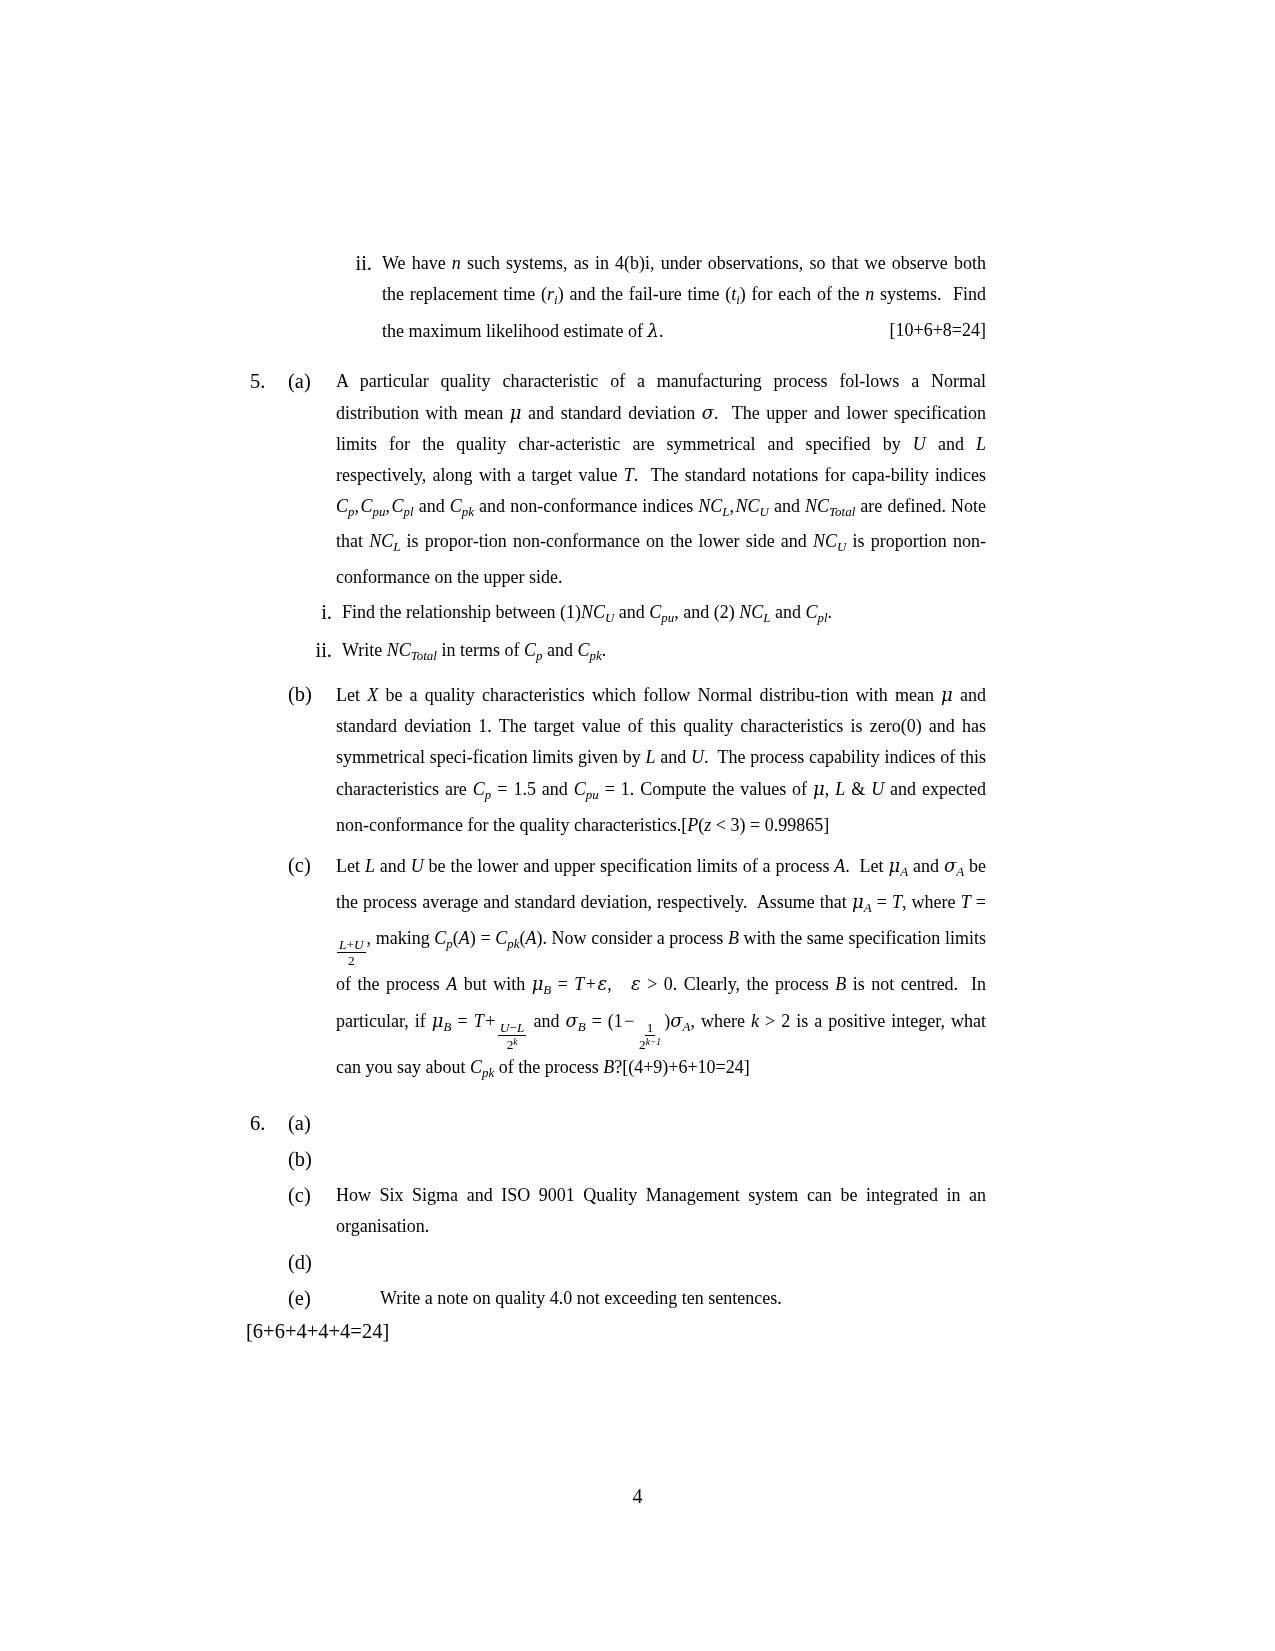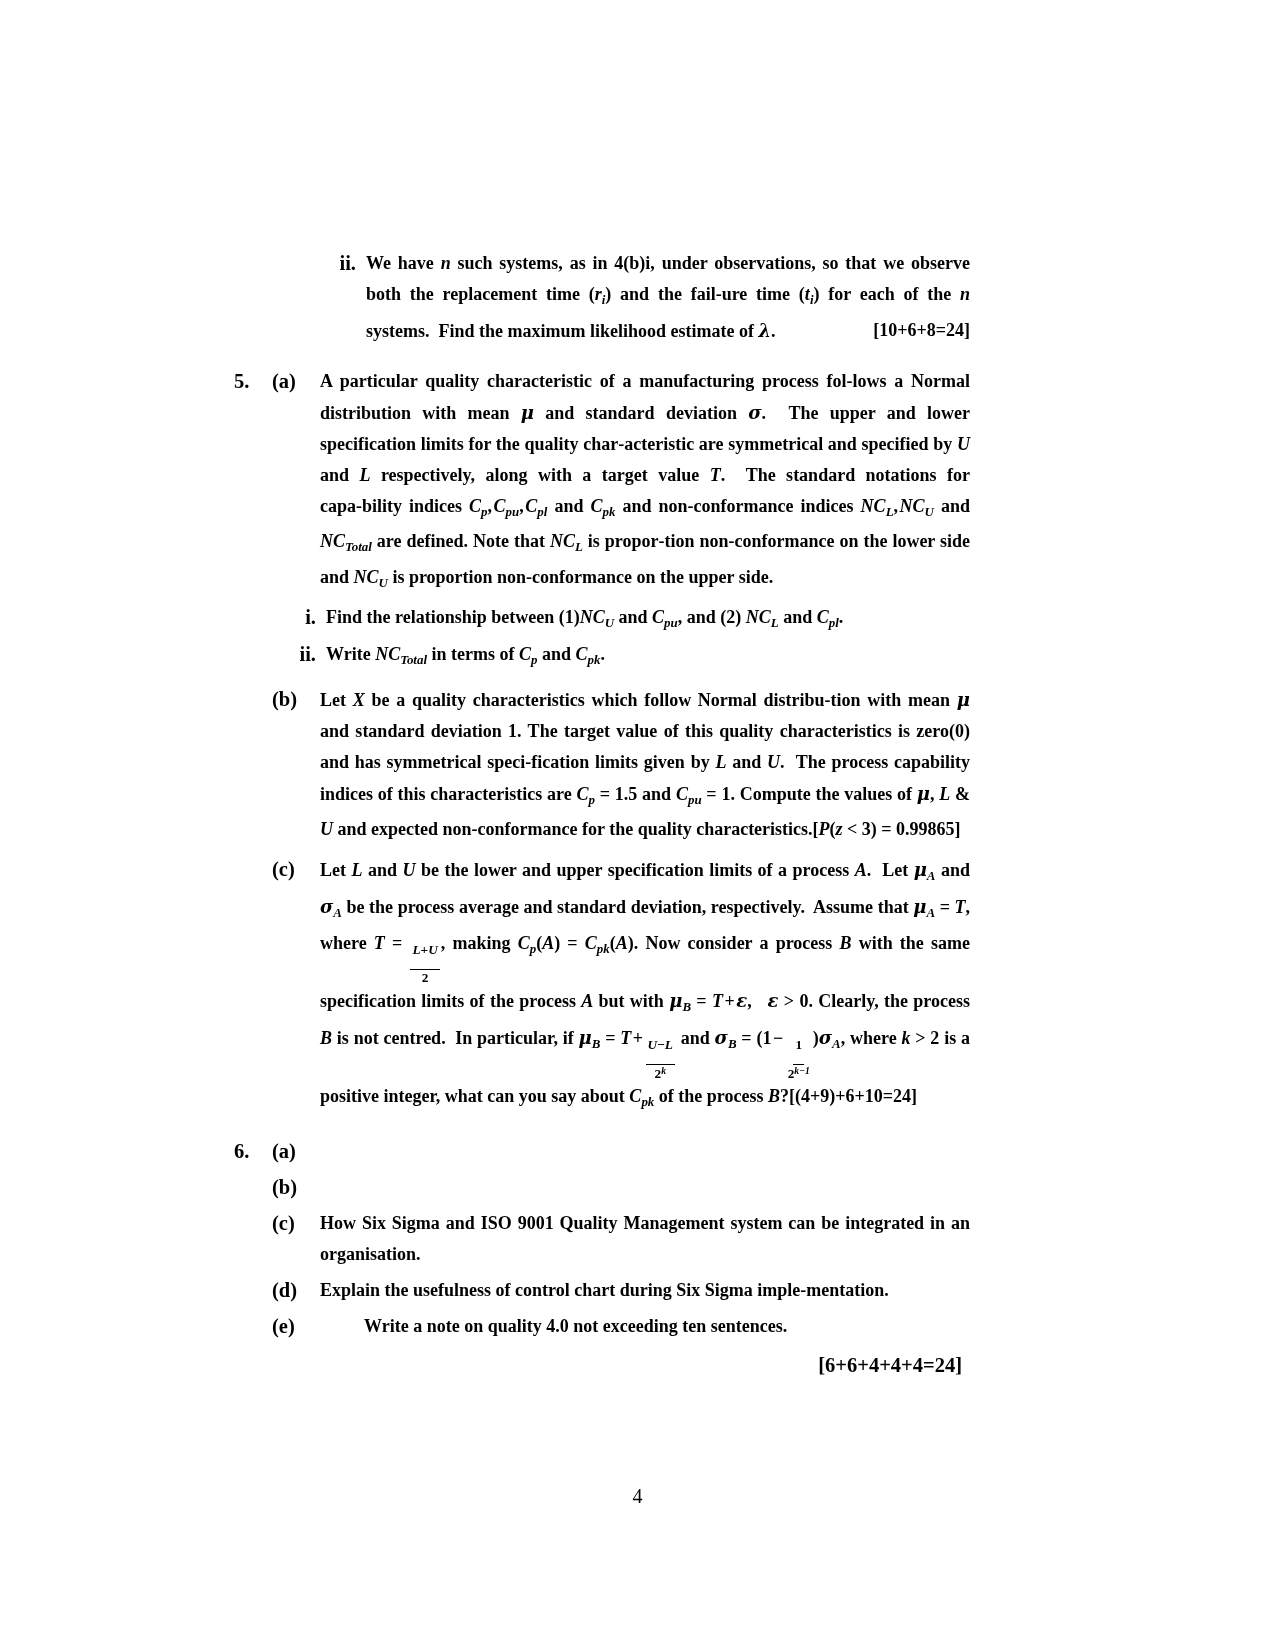--- a/index.html
+++ b/index.html
@@ -20,24 +20,23 @@
     position: absolute;
     left: 0; top: 0;
     width: 1275px;
     height: 1651px;
     background: #fff;
   }
 
   
   .body-col {
     position: absolute;
-    left: 230px;
+    left: 246px;
     top: 248px;
     width: 740px;
-    font-weight: bold;
   }
 
   
   .qblock {
     margin-top: 17px;
   }
   .qrow {
     display: flex;
     align-items: flex-start;
   }
@@ -109,41 +108,41 @@
     display: inline-flex;
     flex-direction: column;
     align-items: center;
     vertical-align: -0.38em;
     font-size: 0.74em;
     line-height: 1.06;
     margin: 0 1px;
   }
   .frac > .num {
     display: block;
-    padding: 0 2px 12px 2px;
+    padding: 0 2px 0 2px;
     border-bottom: 1px solid #000;
     white-space: nowrap;
   }
   .frac > .den {
     display: block;
     padding: 1px 2px 0 2px;
     white-space: nowrap;
   }
   .frac sup { font-size: 0.72em; vertical-align: 0.4em; }
 
   
   .marks {
     float: right;
     margin-left: 8px;
   }
   .marks-line {
-    text-align: right;
-    font-size: 20.5px;
-    line-height: 31px;
-    margin-top: 8px;
+    text-align: left;
+    font-size: 20.5px;
+    line-height: 31px;
+    margin-top: 2px;
   }
 
   
   .folio {
     position: absolute;
     left: 0;
     top: 1485px;
     width: 1275px;
     text-align: center;
     font-size: 20px;
@@ -269,23 +268,20 @@
 
       <div class="qrow gap-small">
         <div class="qnum empty">6.</div>
         <div class="alpha">(c)</div>
         <div class="ptext">How Six Sigma and ISO 9001 Quality Management system can be integrated in an organisation.</div>
       </div>
 
       <div class="qrow gap-small">
         <div class="qnum empty">6.</div>
         <div class="alpha">(d)</div>
-        <div class="ptext">
-          Explain the usefulness of control chart during Six Sigma imple‑mentation.
-        </div>
       </div>
 
       <div class="qrow gap-small">
         <div class="qnum empty">6.</div>
         <div class="alpha">(e)</div>
         <div class="ptext" style="text-align:left;margin-left:44px;">Write a note on quality 4.0 not exceeding ten sentences.</div>
       </div>
 
       <div class="marks-line" style="padding-right:8px;">[6+6+4+4+4=24]</div>
     </div>

